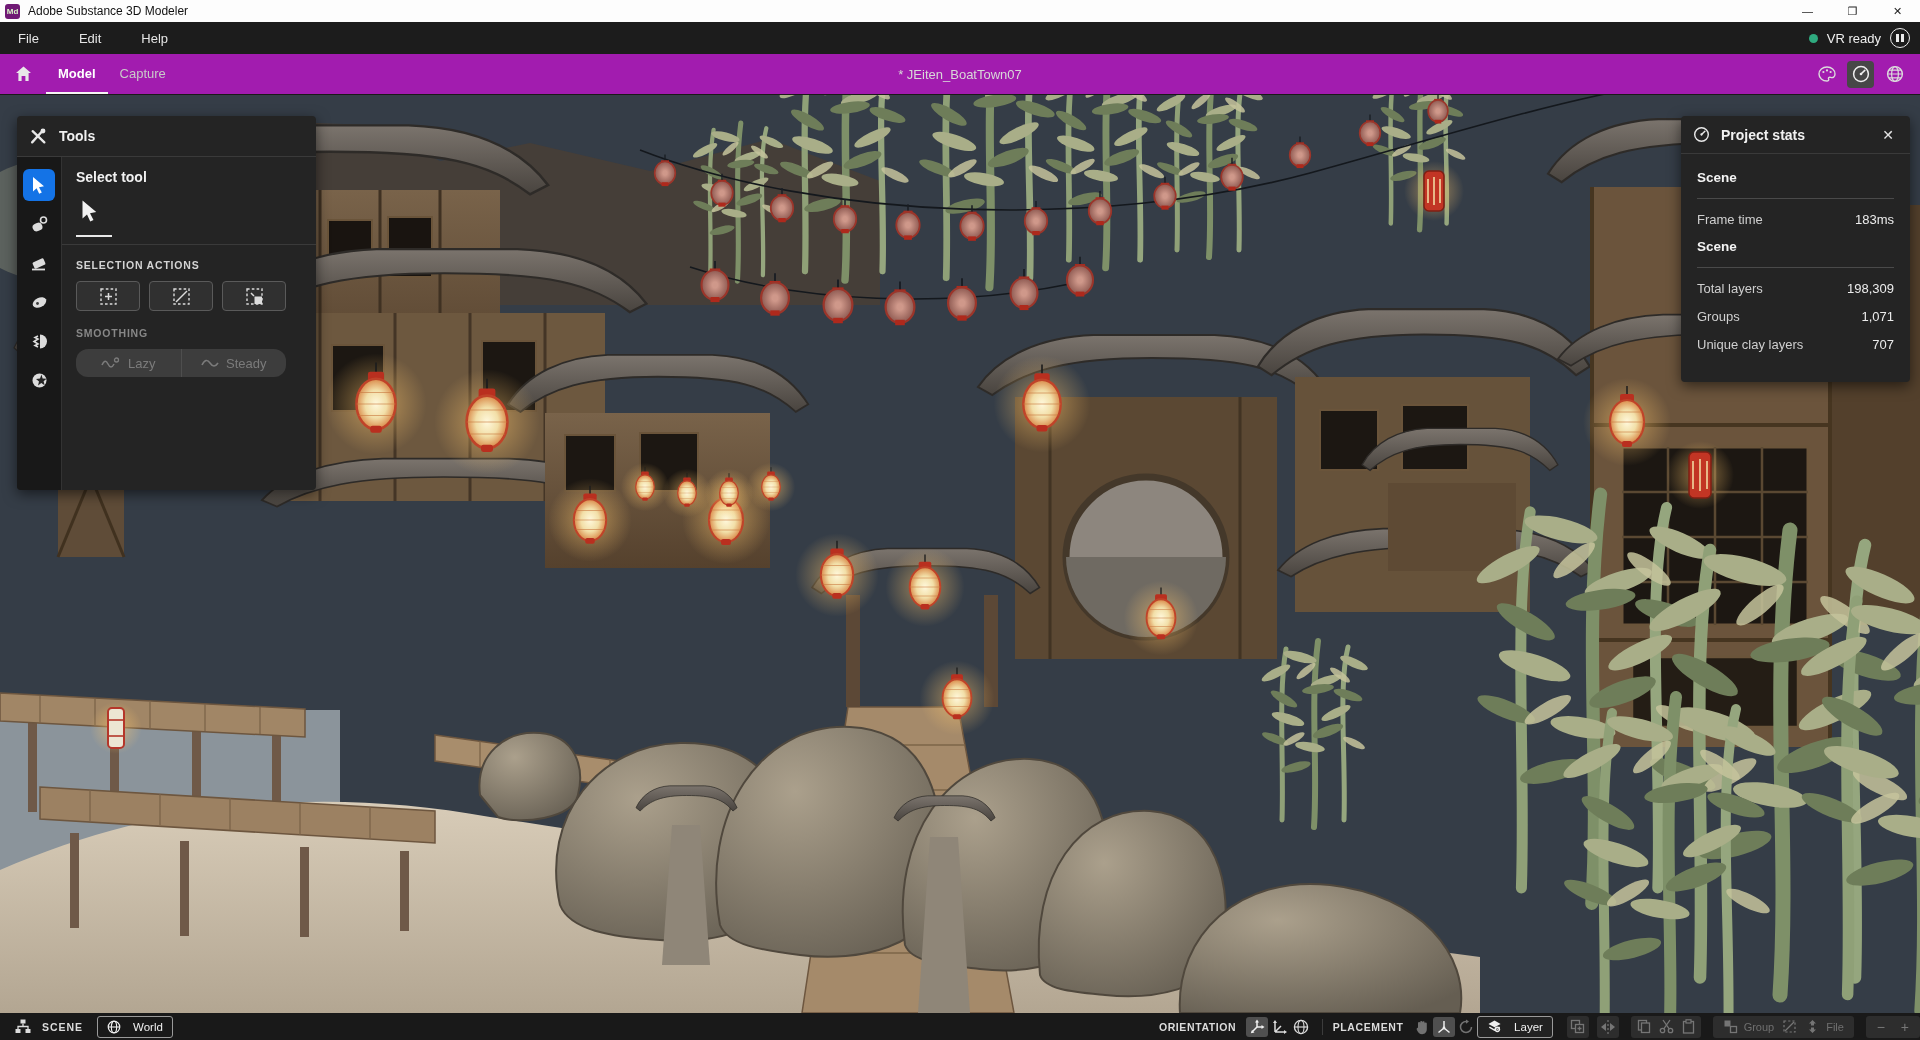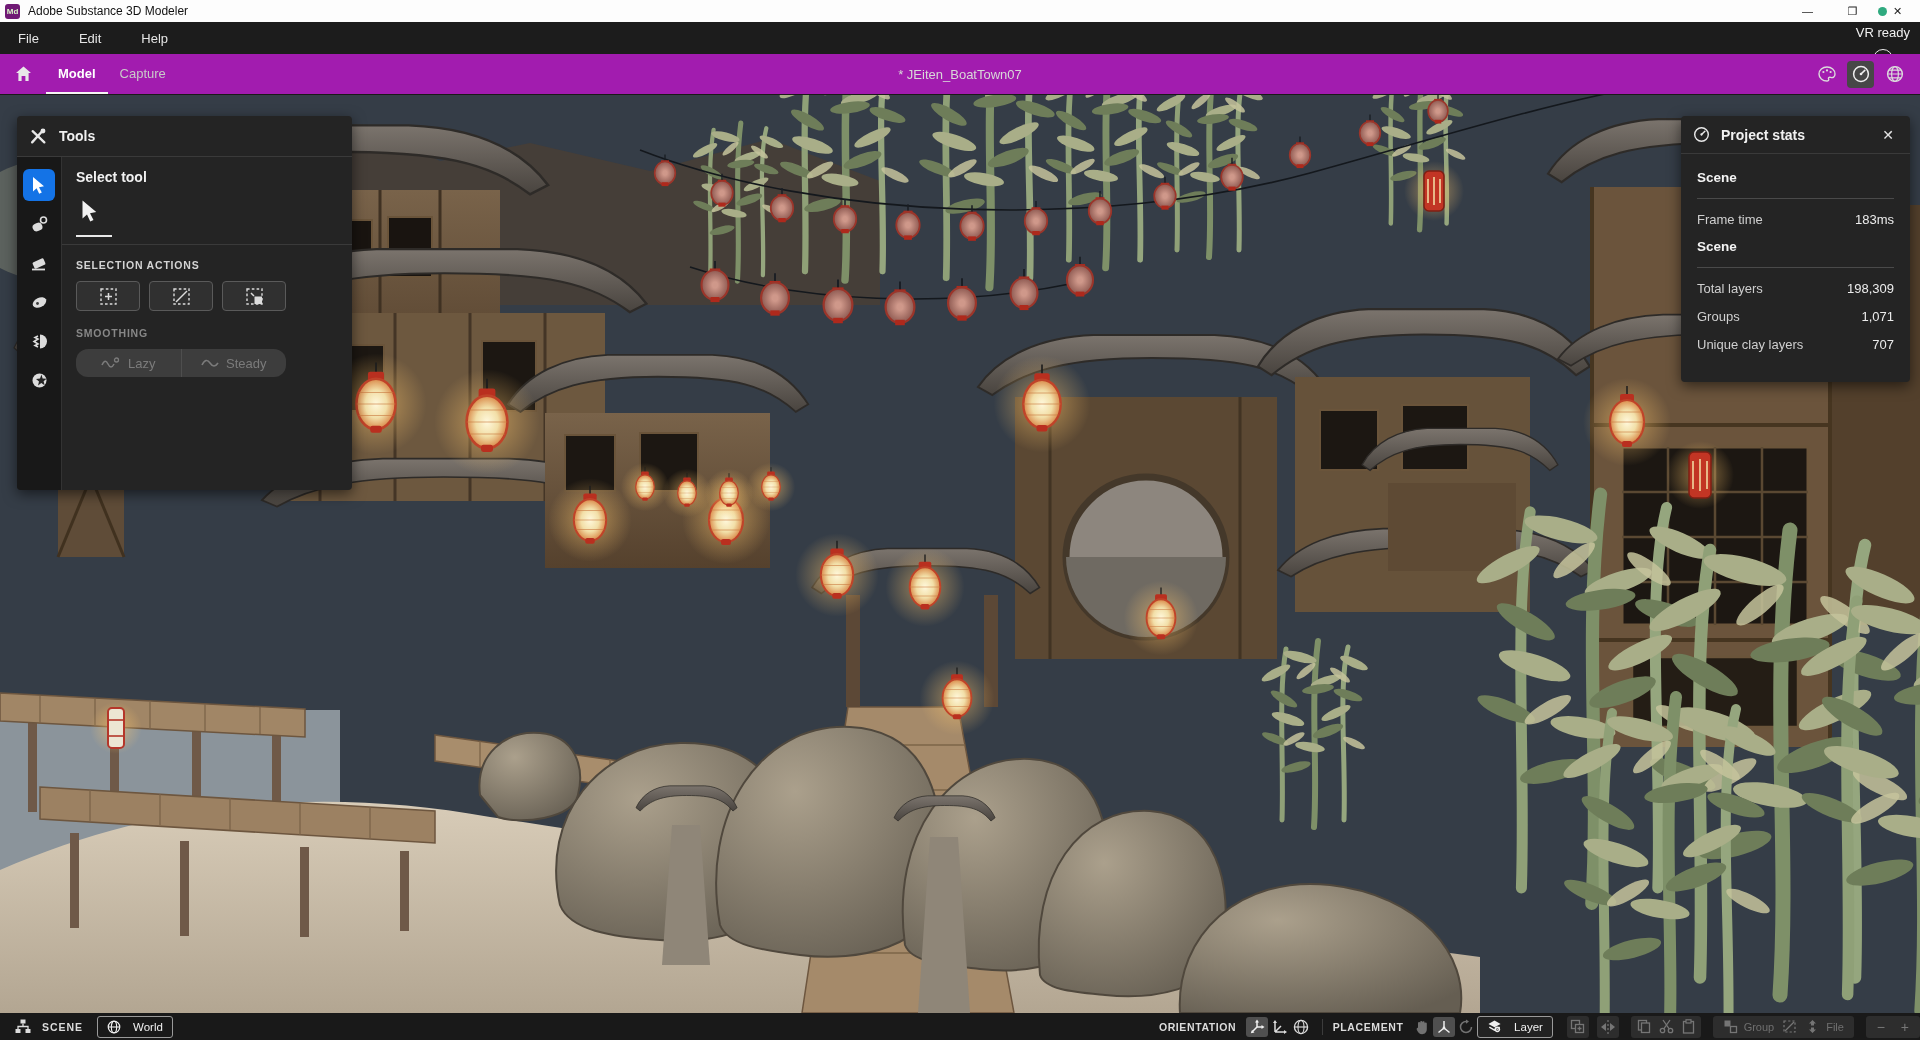--- a/index.html
+++ b/index.html
@@ -14,21 +14,21 @@
              color:#d9f7c9;font-size:8px;font-weight:bold;display:flex;align-items:center;justify-content:center;}
   .app-title{color:#111;font-size:12px;margin-left:8px;}
   .win-btns{margin-left:auto;display:flex;height:100%;}
   .win-btn{width:45px;height:100%;display:flex;align-items:center;justify-content:center;
            color:#222;font-size:11px;cursor:default;}
   
   .menubar{position:absolute;left:0;top:22px;width:1920px;height:32px;background:#1c1c1c;
            display:flex;align-items:center;z-index:50;}
   .menu-item{font-size:13px;color:#e6e6e6;padding:0 14px;margin-right:12px;}
   .menu-item:first-child{margin-left:4px;}
-  .vr-area{margin-left:auto;display:flex;align-items:center;gap:9px;margin-right:10px;flex-direction:column;}
+  .vr-area{margin-left:auto;display:flex;align-items:center;gap:9px;margin-right:10px;}
   .vr-dot{width:9px;height:9px;border-radius:50%;}
   .vr-label{font-size:13px;color:#f0f0f0;}
   .pause-badge{width:18px;height:18px;border-radius:50%;border:1.6px solid #ececec;
                display:flex;align-items:center;justify-content:center;gap:2.5px;}
   .pause-badge i{display:block;width:2.5px;height:8px;background:#ececec;}
   
   .tabbar{position:absolute;left:0;top:54px;width:1920px;height:41px;background:#a21caf;
           display:flex;align-items:center;z-index:50;border-bottom:1px solid #1a1a1a;box-sizing:border-box;}
   .home-btn{width:46px;height:100%;display:flex;align-items:center;justify-content:center;}
   .tab{height:100%;display:flex;align-items:center;padding:0 12px;font-size:13px;color:#c9c9c9;
@@ -38,21 +38,21 @@
   .tab-icons{margin-left:auto;display:flex;align-items:center;gap:7px;margin-right:12px;}
   .tab-ic{width:27px;height:27px;display:flex;align-items:center;justify-content:center;border-radius:4px;}
   .tab-ic.on{background:#474747;}
   
   .viewport{position:absolute;left:0;top:95px;width:1920px;height:918px;background:#353d47;overflow:hidden;}
   
   .panel{position:absolute;background:#242424;border-radius:4px;box-shadow:0 4px 14px rgba(0,0,0,.55);z-index:40;}
   .panel-head{height:40px;display:flex;align-items:center;border-bottom:1px solid #3a3a3a;}
   .panel-title{font-size:14px;font-weight:bold;color:#f1f1f1;}
   
-  #tools-panel{left:17px;top:116px;width:335px;height:374px;}
+  #tools-panel{left:17px;top:116px;width:299px;height:374px;}
   .tools-body{position:absolute;top:41px;bottom:0;left:0;right:0;display:flex;}
   .tool-strip{width:44px;background:#181818;border-right:1px solid #333;display:flex;flex-direction:column;
               align-items:center;padding-top:12px;gap:7px;border-bottom-left-radius:4px;}
   .tool-btn{width:32px;height:32px;border-radius:6px;display:flex;align-items:center;justify-content:center;}
   .tool-btn.sel{background:#1473e6;}
   .tools-content{flex:1;padding:12px 14px 0 14px;position:relative;}
   .sec-title{font-size:14px;font-weight:bold;color:#f1f1f1;}
   .cursor-demo{margin:14px 0 0 4px;height:28px;}
   .mini-underline{width:36px;height:2px;background:#e9e9e9;margin:8px 0 0 0;}
   .full-divider{position:absolute;left:0;right:0;height:1px;background:#3a3a3a;margin-top:7px;}

